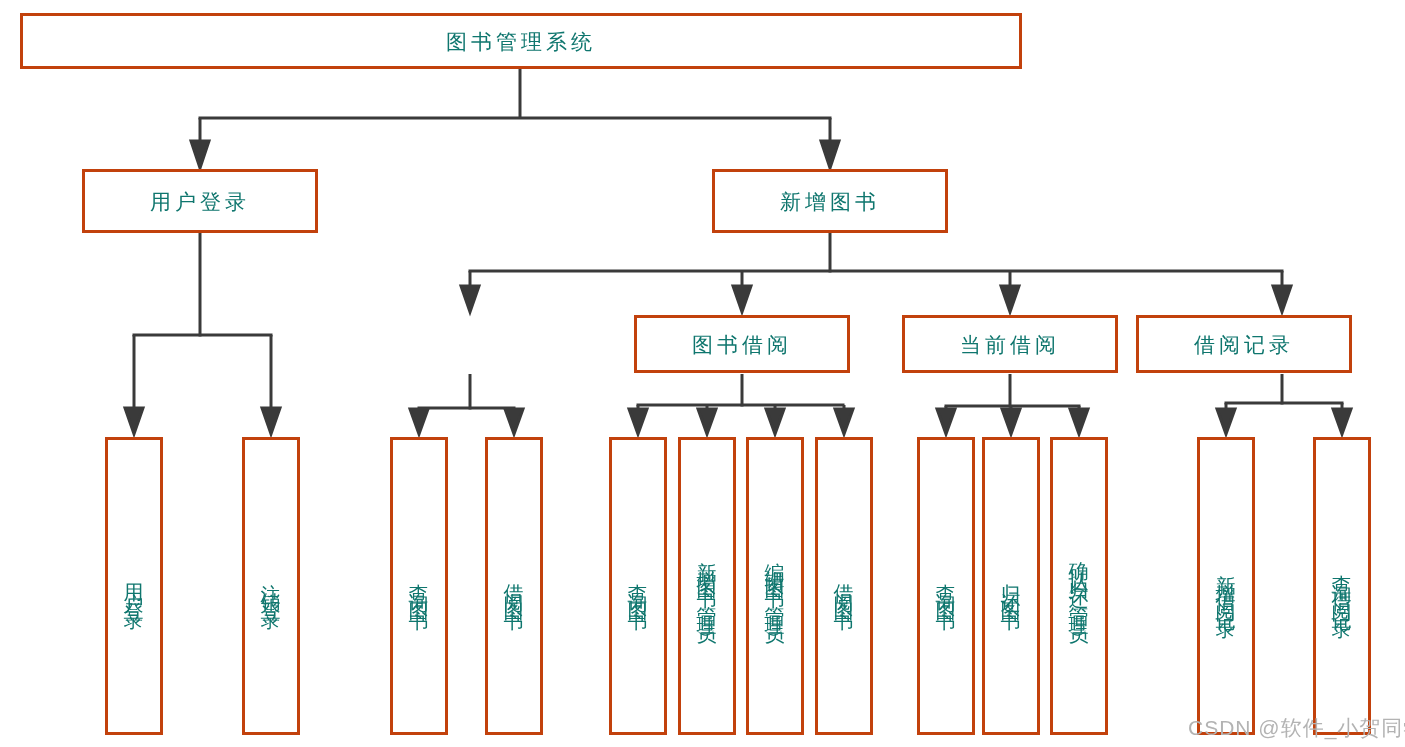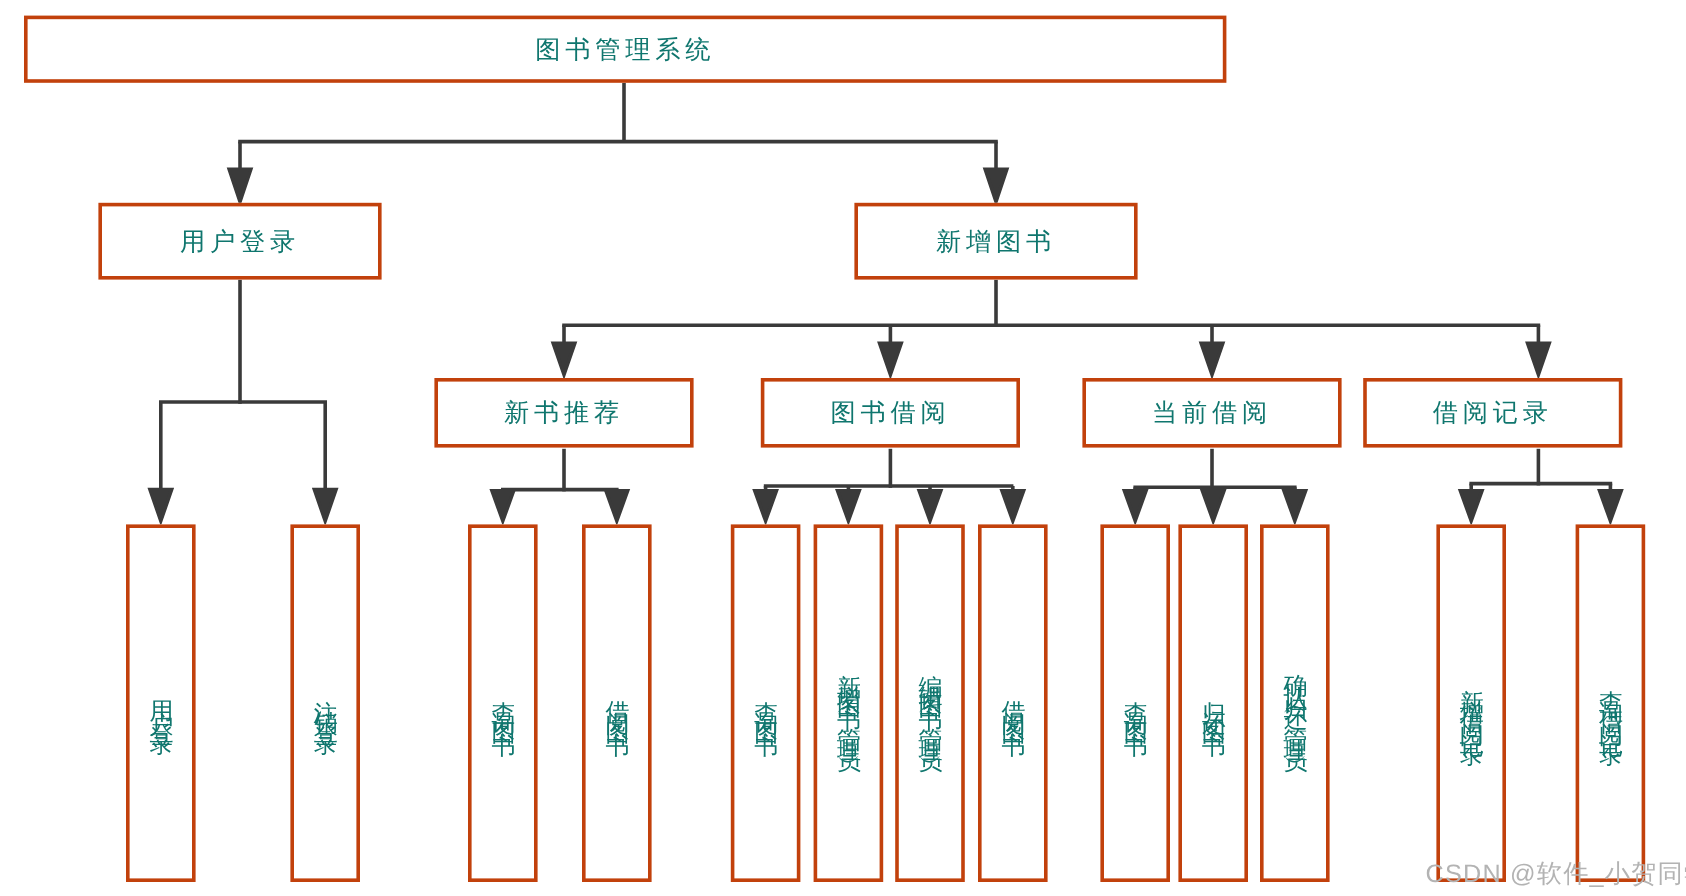--- a/index.html
+++ b/index.html
@@ -134,21 +134,20 @@
   </svg>
 
   <div class="node hbox root">图书管理系统</div>
 
   <div class="node hbox lvl2" style="left:82px">用户登录</div>
   <div class="node hbox lvl2" style="left:712px">新增图书</div>
 
   <div class="node vbox" style="left:105px">用户登录</div>
   <div class="node vbox" style="left:242px">注销登录</div>
 
-  <div class="node hbox lvl3" style="left:362px">新书推荐</div>
   <div class="node hbox lvl3" style="left:634px">图书借阅</div>
   <div class="node hbox lvl3" style="left:902px">当前借阅</div>
   <div class="node hbox lvl3" style="left:1136px">借阅记录</div>
 
   <div class="node vbox" style="left:390px">查询图书</div>
   <div class="node vbox" style="left:485px">借阅图书</div>
 
   <div class="node vbox" style="left:609px">查询图书</div>
   <div class="node vbox" style="left:678px">新增图书（管理员）</div>
   <div class="node vbox" style="left:746px">编辑图书（管理员）</div>

